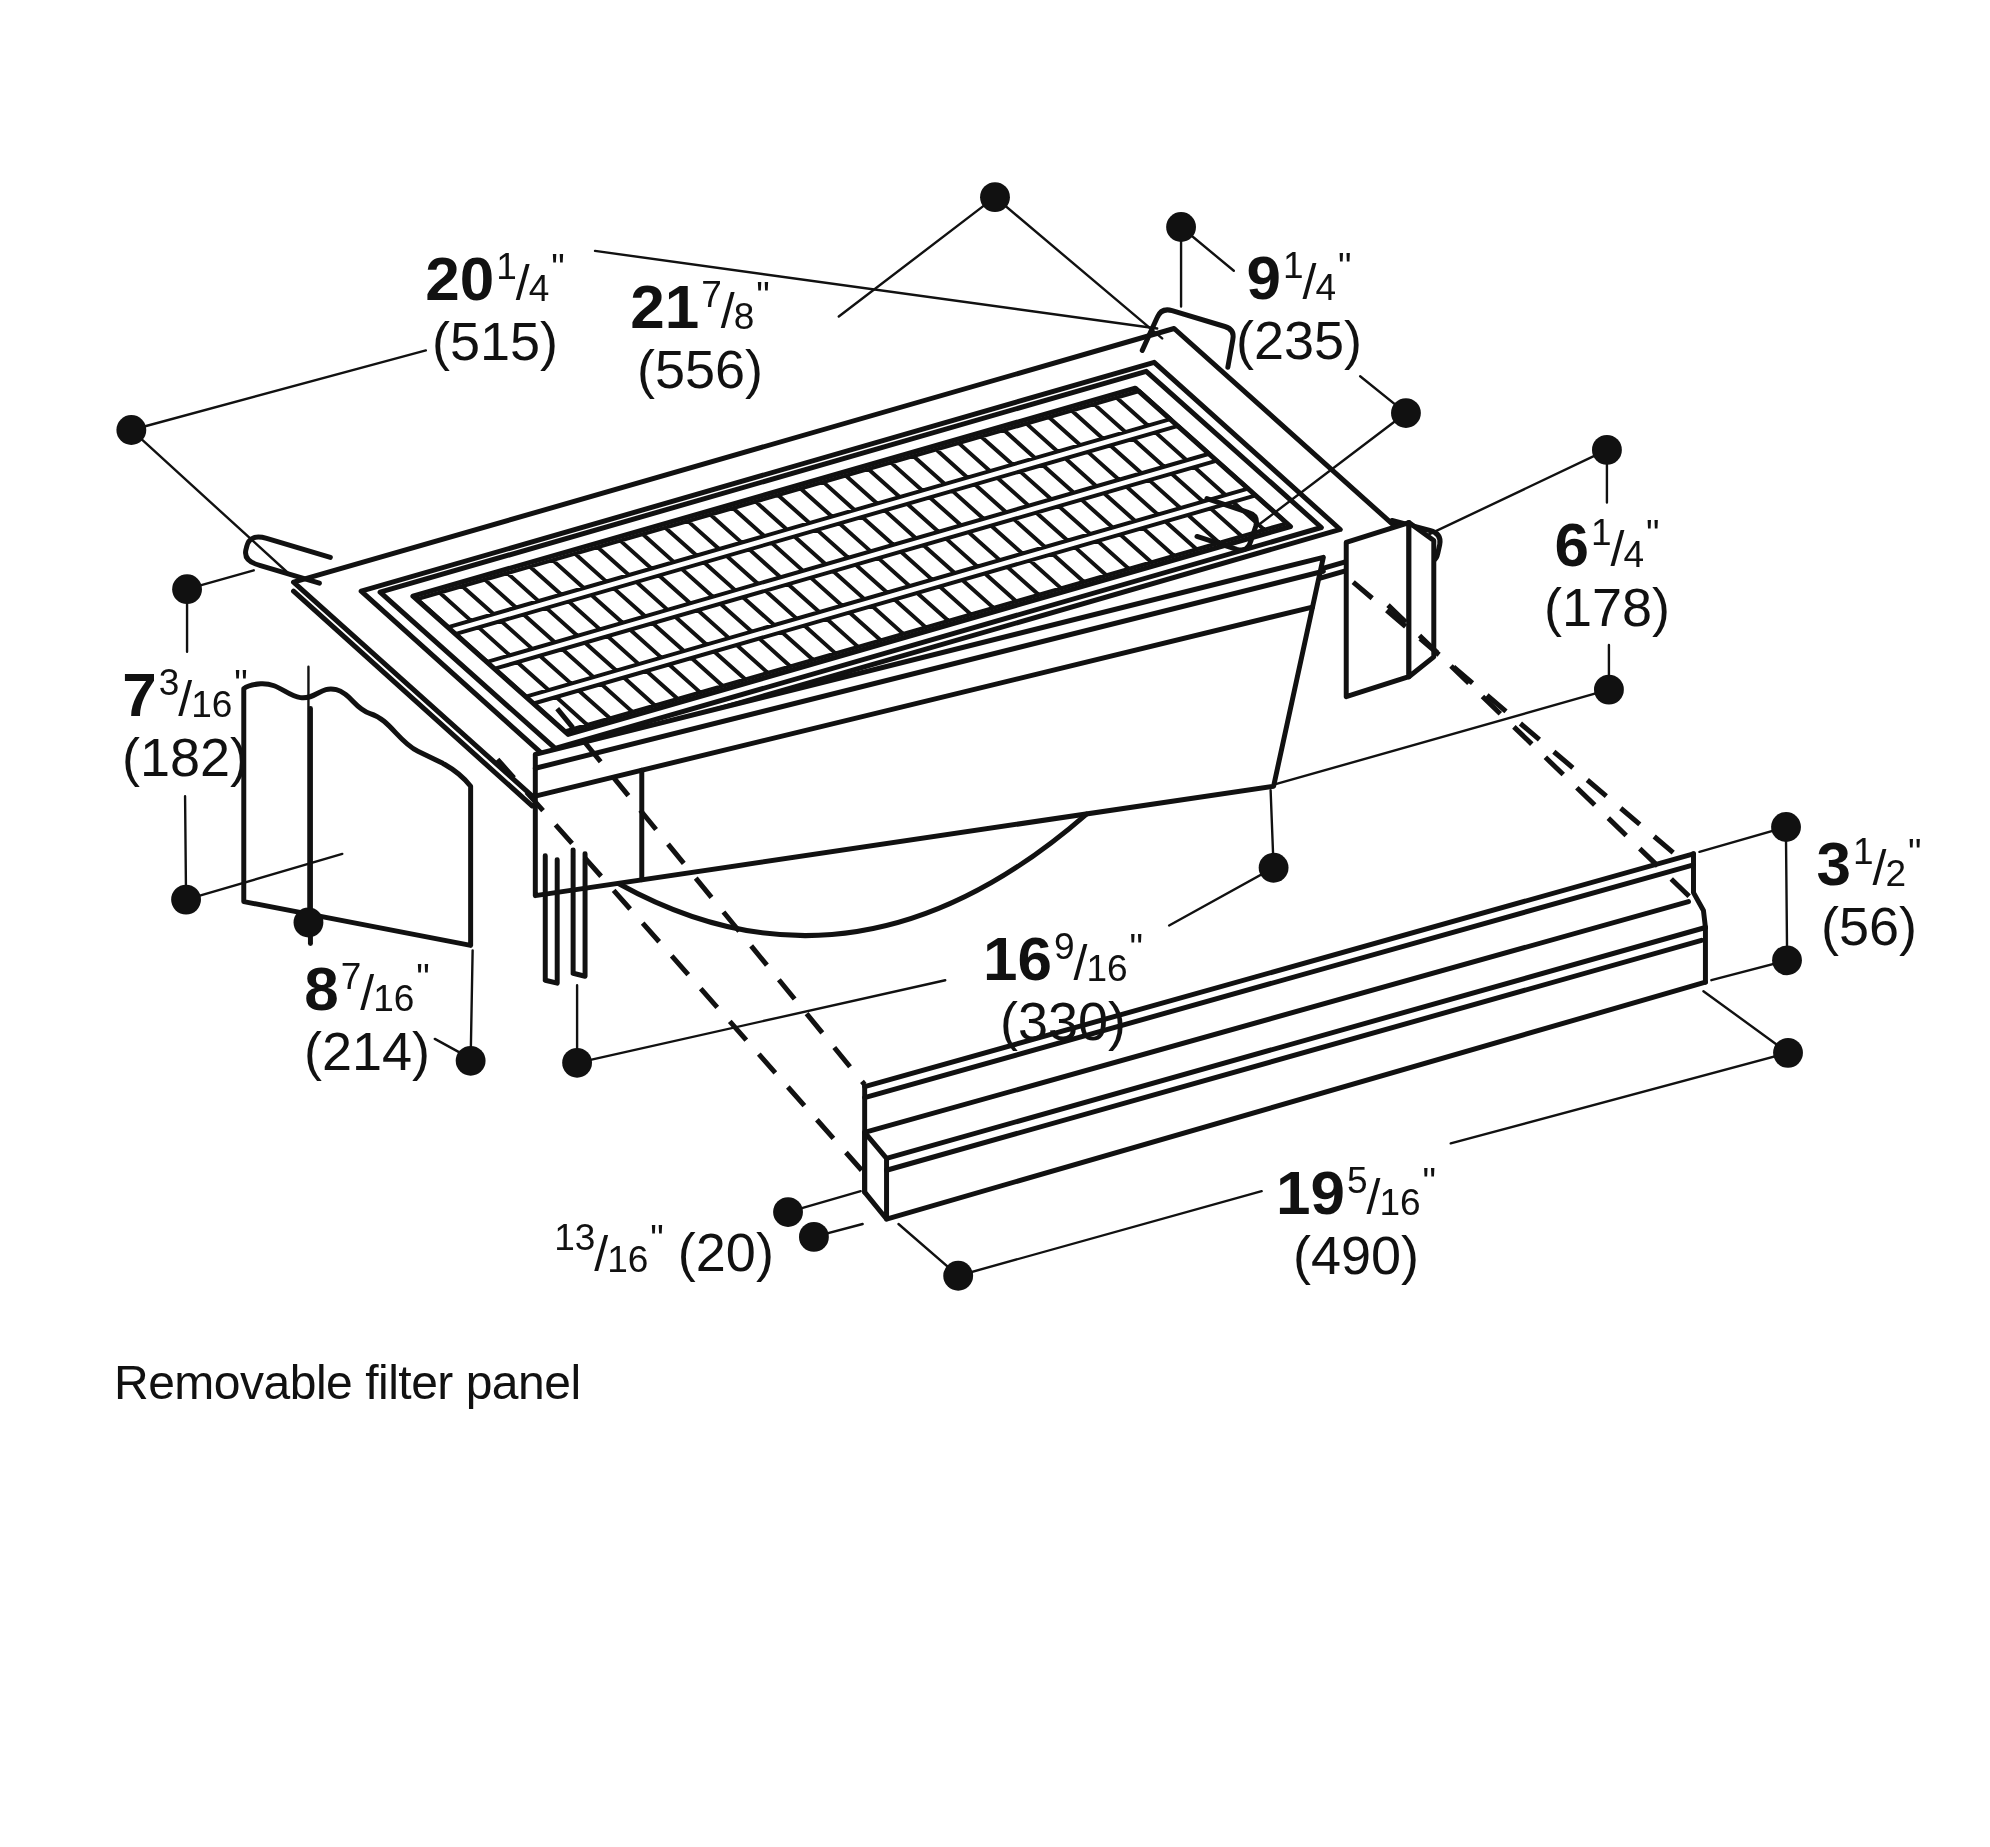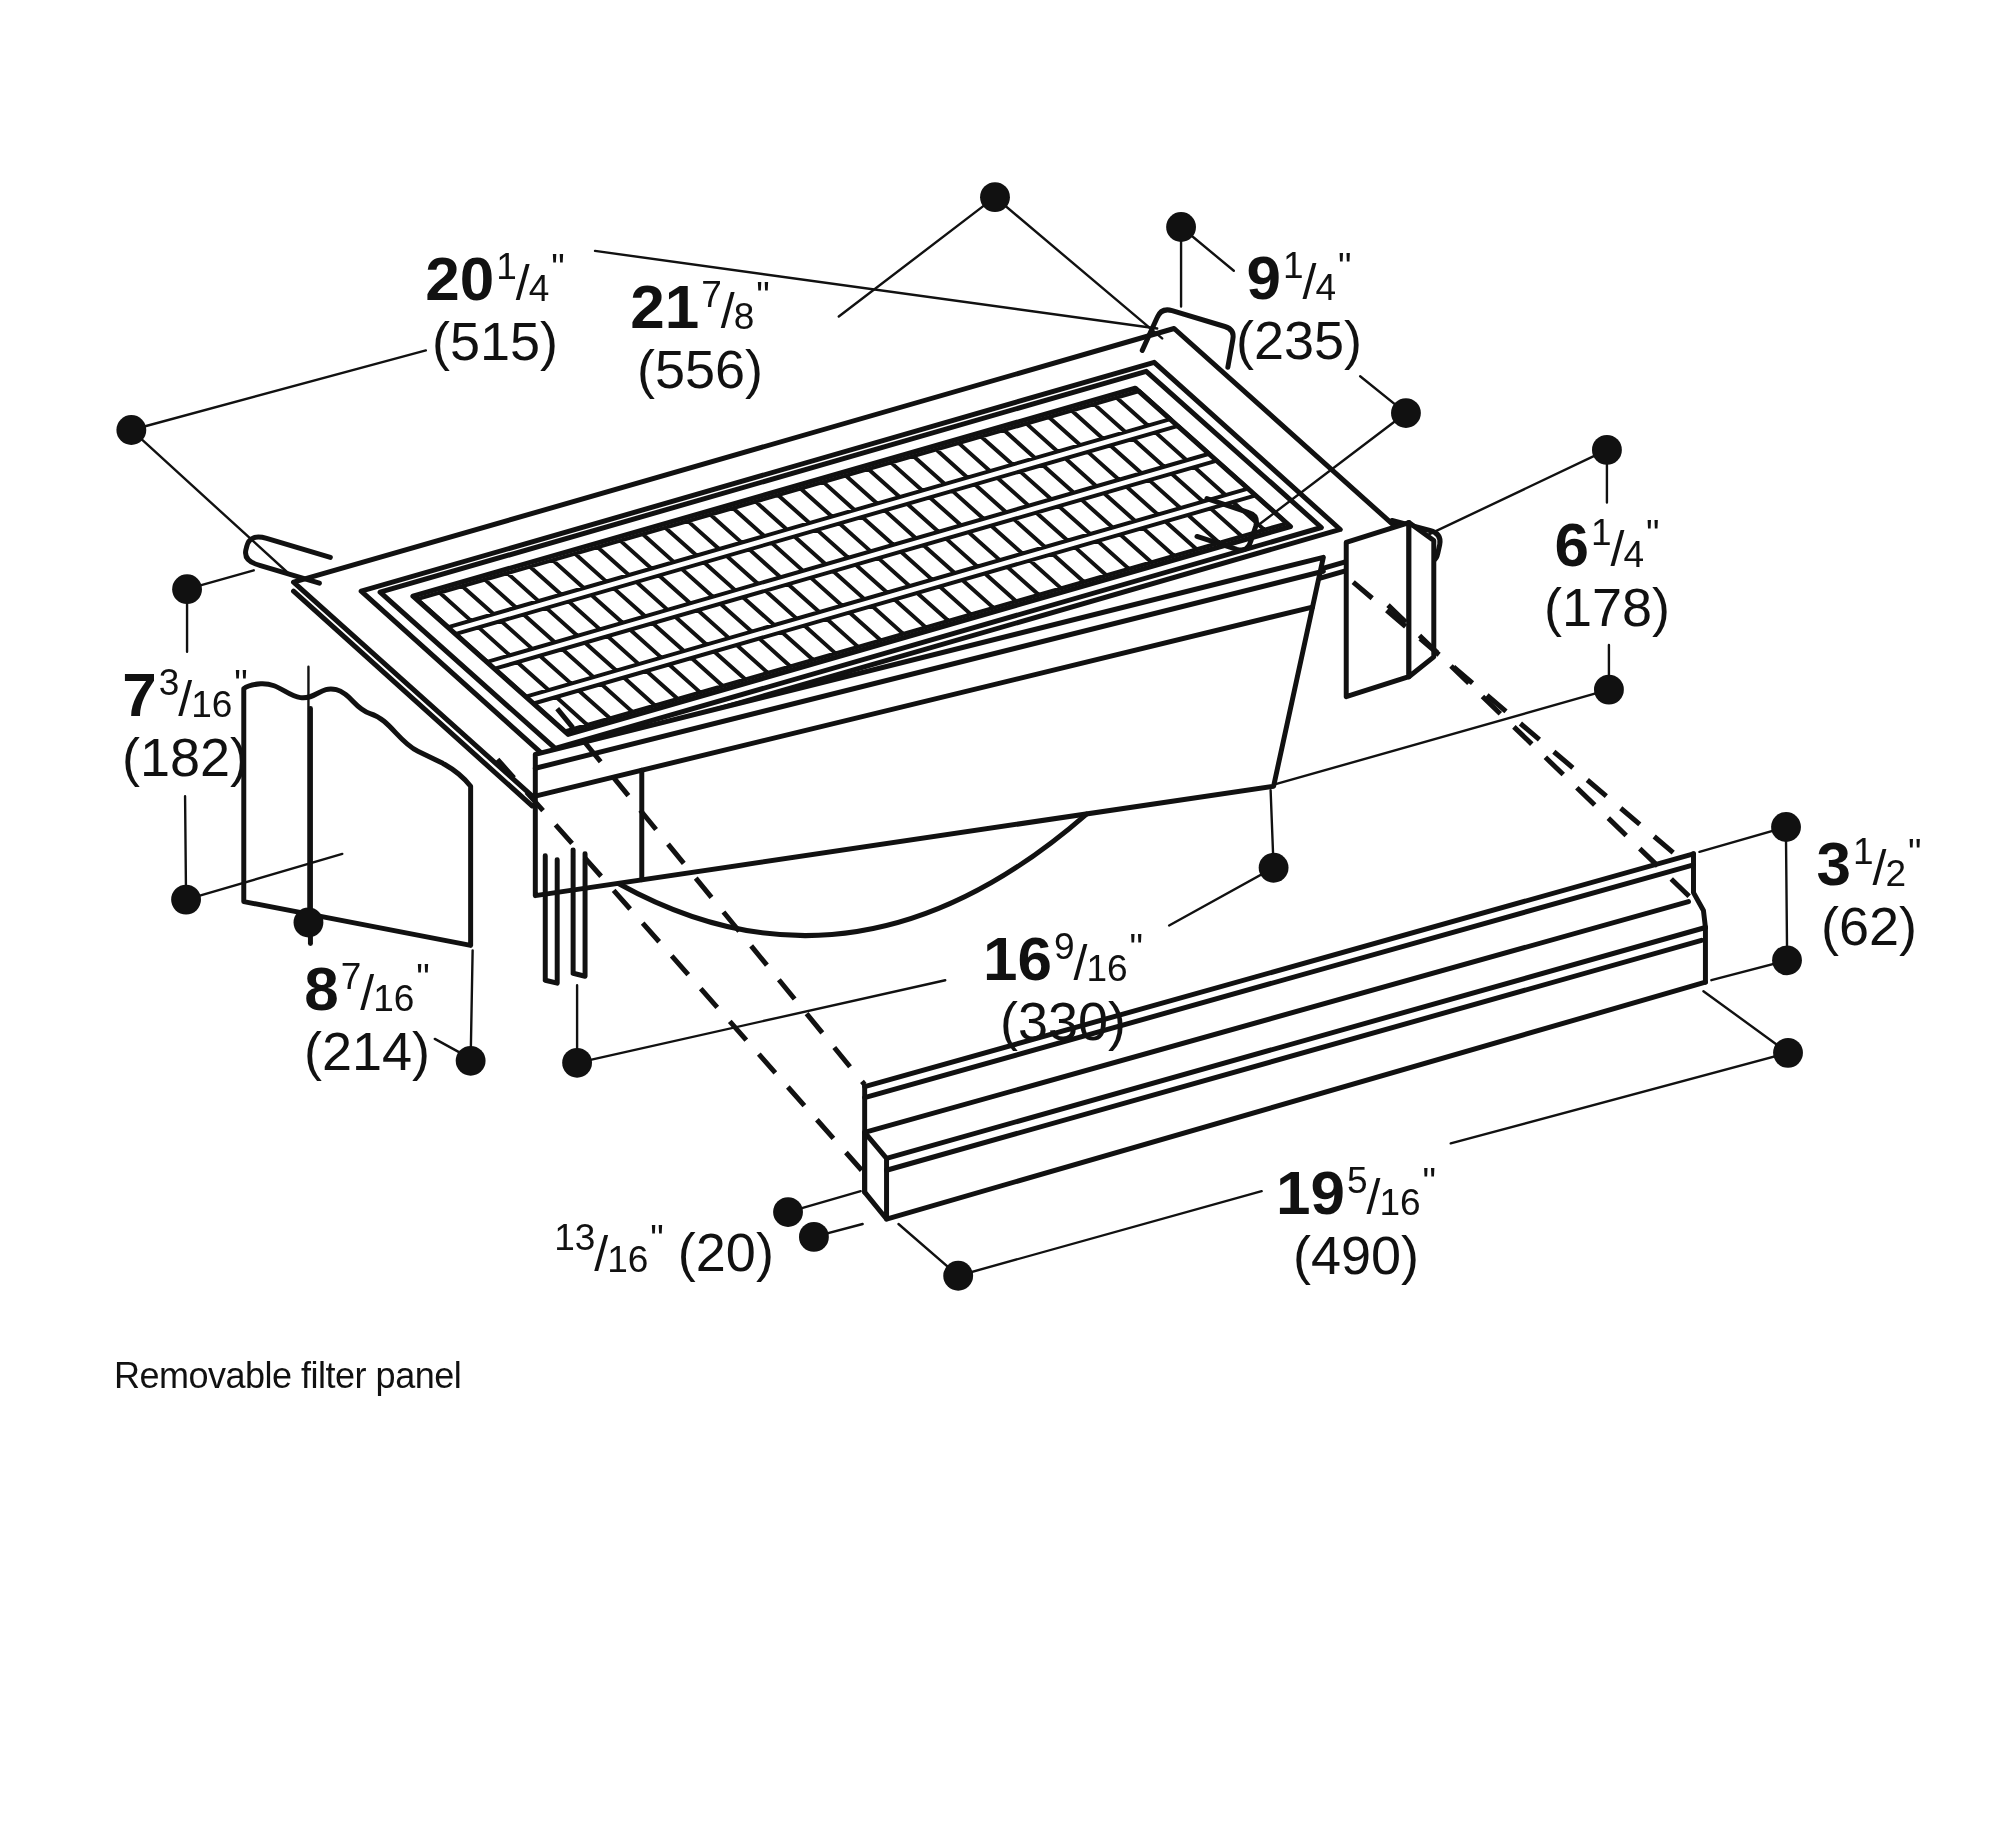--- a/index.html
+++ b/index.html
@@ -9,21 +9,21 @@
   .dim{position:absolute;transform:translate(-50%,-50%);text-align:center;white-space:nowrap;
        color:#111;line-height:1;}
   .dim .row{margin:4px 0;}
   .fw{font-size:62px;font-weight:bold;}
   .fn{font-size:37px;position:relative;top:-21px;margin-left:2px;}
   .fs{font-size:50px;margin:0 -1px;}
   .fd{font-size:37px;position:relative;top:1px;}
   .fu{font-size:38px;position:relative;top:-19px;margin-left:2px;}
   .met{font-size:54px;text-align:center;}
   .gap{display:inline-block;width:14px;}
-  #title{position:absolute;left:114px;top:1355px;font-size:36px;letter-spacing:-0.5px;color:#111;}
+  #title{position:absolute;left:114px;top:1355px;font-size:48px;letter-spacing:-0.5px;color:#111;}
 </style>
 </head>
 <body>
 
 <div id="canvas">
 
 <svg id="drawing" width="1990" height="1848" viewBox="0 0 2000 1857">
 
   <g fill="none" stroke="#111" stroke-width="5" stroke-linejoin="round" stroke-linecap="round">
     <path d="M295,585 L1180,330 L1420,545 L535,800 Z"></path>
@@ -155,21 +155,21 @@
     <div class="row met">(214)</div>
   </div>
 
   <div class="dim" style="left:1063px;top:988px">
     <div class="row"><span class="fw">16</span><span class="fn">9</span><span class="fs">/</span><span class="fd">16</span><span class="fu">"</span></div>
     <div class="row met">(330)</div>
   </div>
 
   <div class="dim" style="left:1869px;top:893px">
     <div class="row"><span class="fw">3</span><span class="fn">1</span><span class="fs">/</span><span class="fd">2</span><span class="fu">"</span></div>
-    <div class="row met">(62)</div>
+    <div class="row met">(56)</div>
   </div>
 
   <div class="dim" style="left:1356px;top:1222px">
     <div class="row"><span class="fw">19</span><span class="fn">5</span><span class="fs">/</span><span class="fd">16</span><span class="fu">"</span></div>
     <div class="row met">(490)</div>
   </div>
 
   <div class="dim" style="left:663px;top:1252px">
     <div class="row"><span class="fn">13</span><span class="fs">/</span><span class="fd">16</span><span class="fu">"</span><span class="gap"></span><span class="met">(20)</span></div>
   </div>

